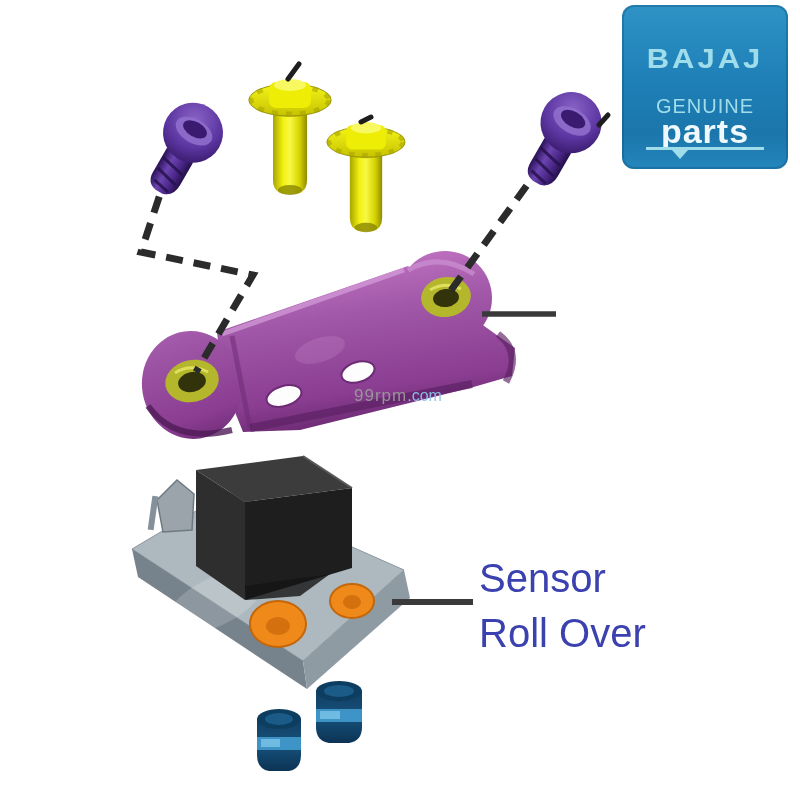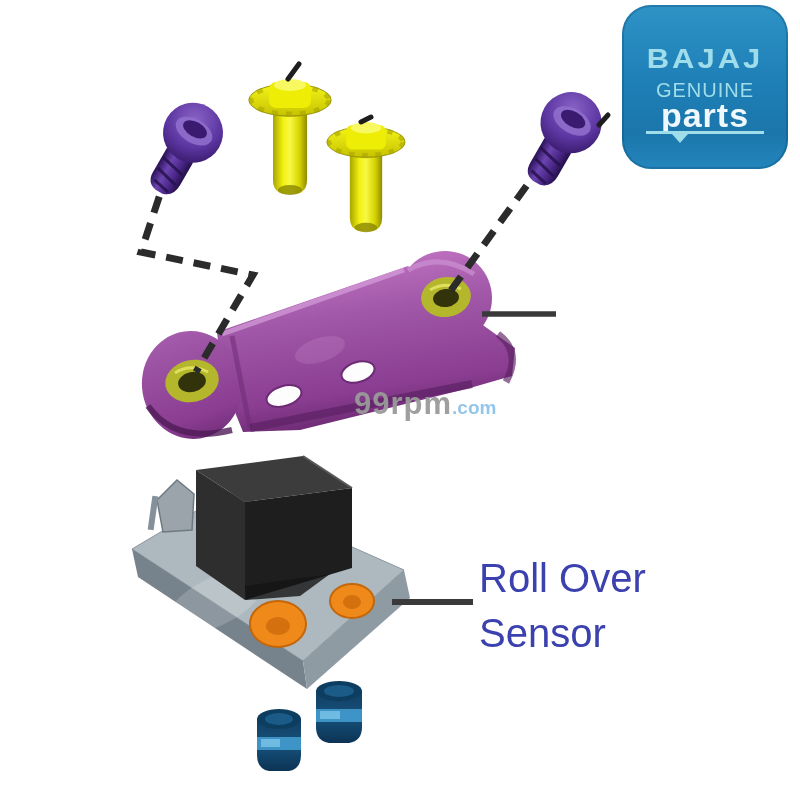--- a/index.html
+++ b/index.html
@@ -7,33 +7,33 @@
     width:800px;height:800px;position:relative;overflow:hidden;
     background:#ffffff;
     font-family:"Liberation Sans", sans-serif;
   }
   .stage{position:absolute;left:0;top:0;width:800px;height:800px;}
   svg.diagram{position:absolute;left:0;top:0;}
 
   
   .logo{
     position:absolute;left:622px;top:5px;width:166px;height:164px;
-    border-radius:29px;
+    border-radius:12px;
     background:linear-gradient(180deg,#2f93c6 0%, var(--logo-bg,#1E80B7) 45%, #1b76ab 78%, #2486bd 100%);
     box-shadow:inset 0 0 0 2px rgba(12,80,120,.35);
     text-align:center;
   }
   .logo-brand{
     margin-top:36px;
     font-size:31px;font-weight:bold;letter-spacing:3px;
     color:var(--logo-text,#9FDDEA);
     transform:scaleY(.92);
   }
   .logo-genuine{
-    margin-top:2px;
+    margin-top:18px;
     font-size:20px;font-weight:400;letter-spacing:1px;
     color:var(--logo-text,#9FDDEA);
   }
   .logo-parts{
     display:block;margin-top:-2px;
     font-size:34px;font-weight:bold;letter-spacing:1px;
     color:var(--logo-parts,#EFF9FD);
     line-height:30px;
   }
   .logo-underline{
@@ -54,25 +54,25 @@
   .callout-bracket{left:562px;top:293px;}
   .callout-sensor{left:479px;top:551px;}
   .callout span{display:block;}
 
   
   .watermark{
     position:absolute;left:354px;top:386px;white-space:nowrap;
     opacity:.95;filter:blur(.3px);
   }
   .watermark .wm-name{
-    font-size:31px;font-weight:bold;color:var(--watermark-gray,#9A9A9A);
+    font-size:17px;font-weight:normal;color:var(--watermark-gray,#9A9A9A);
     letter-spacing:1px;
   }
   .watermark .wm-tld{
-    font-size:19px;font-weight:bold;color:var(--watermark-blue,#8FC3E9);
+    font-size:16px;font-weight:normal;color:var(--watermark-blue,#8FC3E9);
   }
 </style>
 </head>
 <body>
 
 <div class="stage">
 
 <svg class="diagram" width="800" height="800" viewBox="0 0 800 800">
   <defs>
     <linearGradient id="bracketGrad" gradientUnits="userSpaceOnUse" x1="300" y1="252" x2="330" y2="445">
@@ -234,17 +234,17 @@
   <div class="logo">
     <div class="logo-brand">BAJAJ</div>
     <div class="logo-genuine">GENUINE</div>
     <span class="logo-parts">parts</span>
     <div class="logo-underline">
       <div class="logo-arrow"></div>
     </div>
   </div>
 
   <div class="callout callout-sensor">
+    <span>Sensor</span>
     <span>Roll Over</span>
-    <span>Sensor</span>
   </div>
 
 </div>
 
 </body></html>

